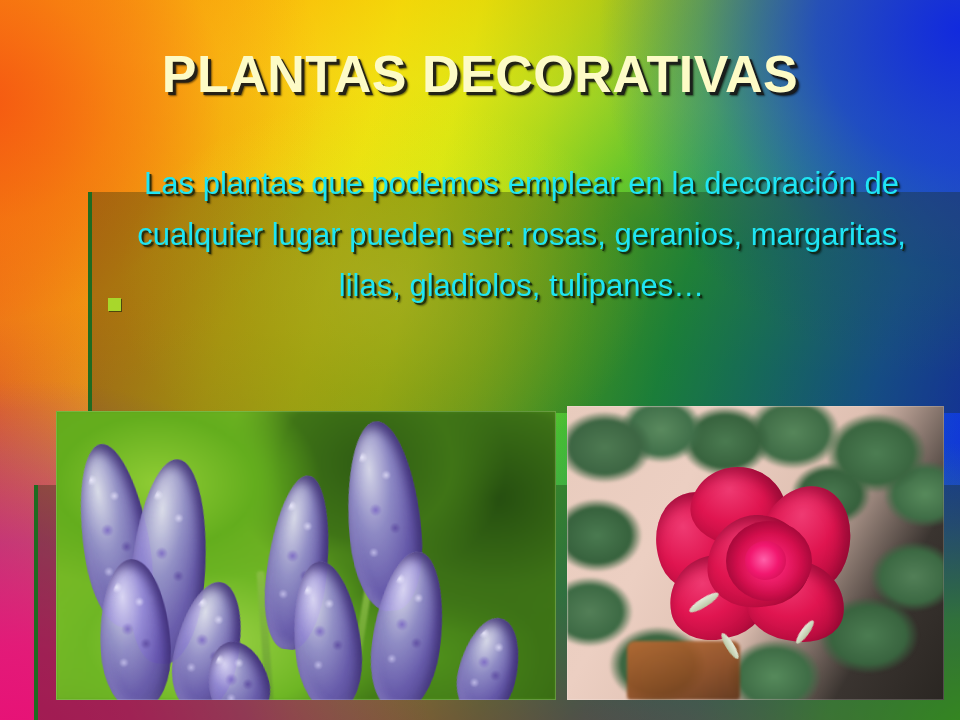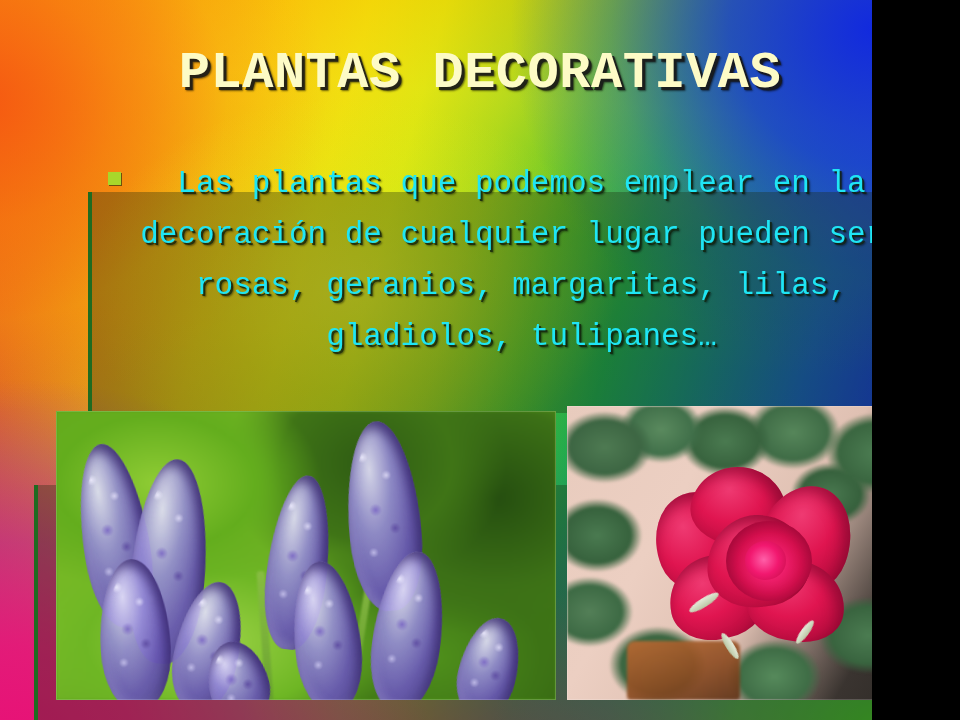--- a/index.html
+++ b/index.html
@@ -3,24 +3,24 @@
 <meta charset="utf-8">
 <title>Plantas Decorativas</title>
 <style>
   html, body {
     margin: 0;
     padding: 0;
     background: #000;
   }
   #slide {
     position: relative;
-    width: 872px;
+    width: 960px;
     height: 720px;
     overflow: hidden;
-    font-family: Liberation Mono, monospace;
+    font-family: Liberation Sans, sans-serif;
     background: #15803d;
   }
 
   
   .bg-layer { position: absolute; inset: 0; }
 
   .bg-base {
     background:
       linear-gradient(105deg,
         #f2361e 0%,
@@ -119,21 +119,21 @@
 
   
   #body-block {
     position: absolute;
     left: 108px;
     top: 158px;
     width: 800px;
   }
   .bullet-row {
     display: flex;
-    align-items: flex-start;
+    align-items: flex-end;
   }
   #bullet-marker {
     flex: 0 0 auto;
     width: 13px;
     height: 13px;
     margin-top: 14px;
     margin-right: 14px;
     background: #a8d72b;
     box-shadow: 1px 1px 0 rgba(20,40,10,0.6);
   }

